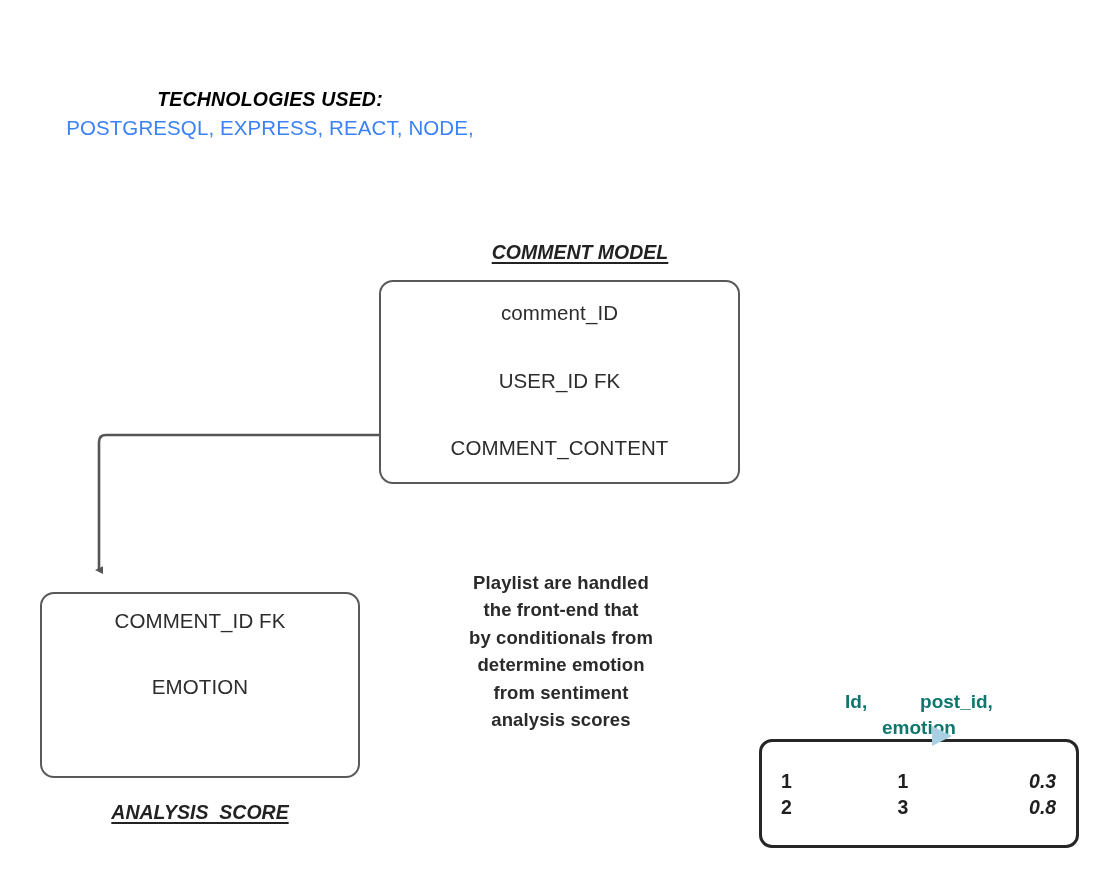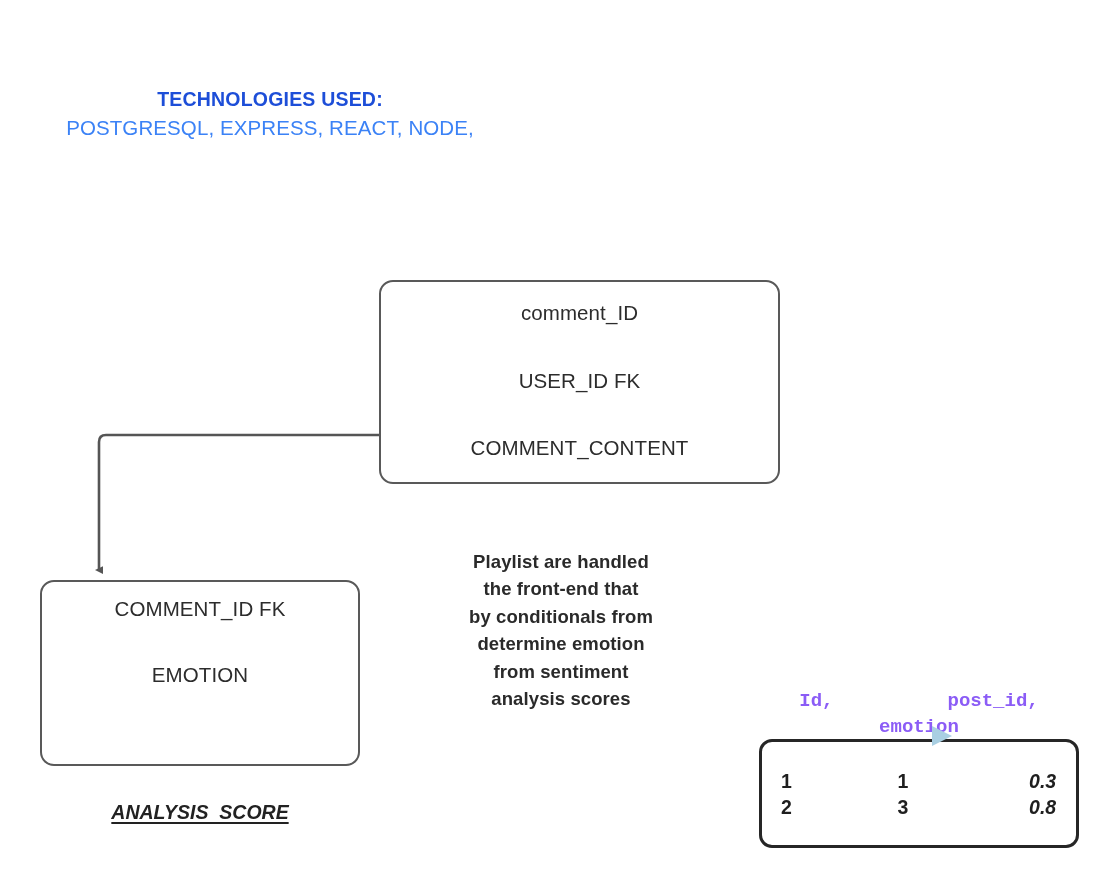--- a/index.html
+++ b/index.html
@@ -31,23 +31,24 @@
   
   #tech-block {
     left: 40px;
     top: 88px;
     width: 460px;
     text-align: center;
     line-height: 1.22;
   }
   #tech-block .tech-title {
     font-weight: bold;
+    font-style: italic;
     font-size: 19.5px;
     letter-spacing: 0.2px;
-    color: #1d4ed8;
+    color: #000000;
     display: block;
     margin-bottom: 3px;
   }
   #tech-block .tech-line {
     display: block;
     font-size: 20.5px;
     font-weight: 400;
     color: #3b82f6;
     letter-spacing: 0.1px;
     line-height: 1.3;
@@ -87,27 +88,27 @@
   
   .entity-box {
     border: 2.5px solid #595959;
     border-radius: 14px;
     box-sizing: border-box;
     background: #ffffff;
   }
   #comment-model-box {
     left: 379px;
     top: 280px;
-    width: 401px;
+    width: 361px;
     height: 204px;
     padding-top: 20px;
   }
   #sentiment-score-box {
     left: 40px;
-    top: 580px;
+    top: 592px;
     width: 320px;
     height: 186px;
     padding-top: 16px;
   }
   .field-row {
     text-align: center;
     font-size: 20.5px;
     color: #2c2c2c;
     letter-spacing: 0.1px;
     line-height: 1.1;
@@ -122,42 +123,41 @@
     left: 0;
     top: 0;
     width: 1119px;
     height: 888px;
     pointer-events: none;
   }
 
   
   #playlist-note {
     left: 440px;
-    top: 548px;
+    top: 569px;
     width: 242px;
     text-align: center;
     font-weight: bold;
     font-size: 18.5px;
     line-height: 1.48;
     color: #2a2a2a;
     letter-spacing: 0.1px;
   }
   #playlist-note span { display: block; }
 
   
   #sample-inputs-header {
     left: 759px;
     top: 689px;
     width: 320px;
     text-align: center;
     font-weight: bold;
     font-size: 19px;
-    color: #8b5cf6;
+    color: #0f766e;
     line-height: 1.35;
-    font-family: Liberation Mono, monospace;
   }
   #sample-inputs-header .hdr-line1 {
     display: block;
     white-space: pre;
   }
   #sample-inputs-header .hdr-line2 {
     display: block;
   }
 
   #sample-inputs-box {
@@ -211,20 +211,21 @@
 
   <svg class="abs" id="connector-svg" viewBox="0 0 1119 888">
     <defs>
       <marker id="arrowhead" markerWidth="9" markerHeight="9" refX="4.2" refY="4.4" orient="auto" markerUnits="userSpaceOnUse">
         <path d="M0.4,0.4 L8.2,0.4 L4.3,8.4 Z" fill="#555555"></path>
       </marker>
     </defs>
     <path d="M 379 435 L 106 435 Q 99 435 99 442 L 99 570" fill="none" stroke="#555555" stroke-width="2.6" stroke-linecap="butt" marker-end="url(#arrowhead)"></path>
   </svg>
 
+  <div class="abs section-heading" id="comment-model-title">COMMENT MODEL</div>
 
   <div class="abs entity-box" id="comment-model-box">
     <div class="field-row">comment_ID</div>
     <div class="field-row">USER_ID FK</div>
     <div class="field-row">COMMENT_CONTENT</div>
   </div>
 
   <div class="abs entity-box" id="sentiment-score-box">
     <div class="field-row">COMMENT_ID FK</div>
     <div class="field-row">EMOTION</div>

